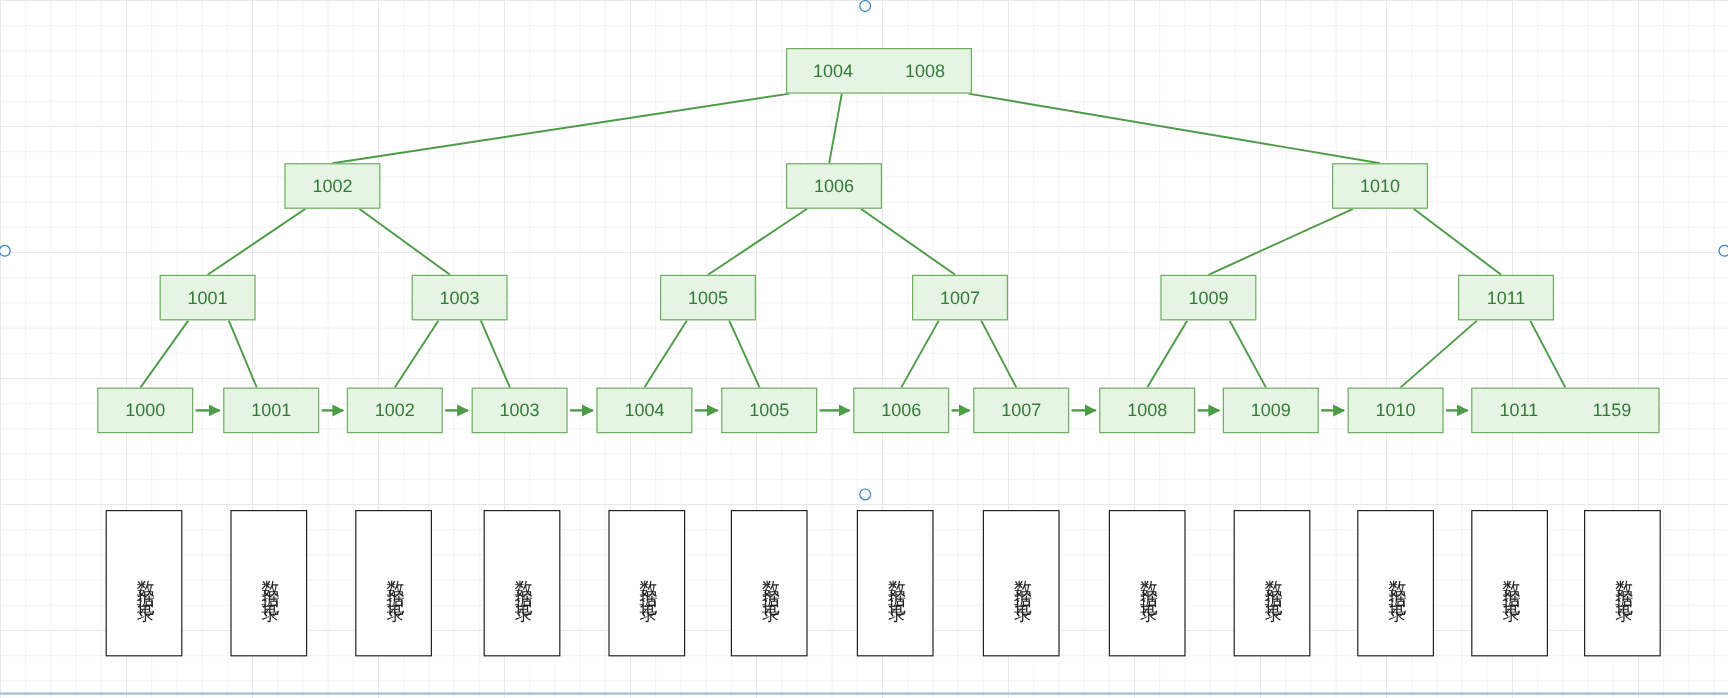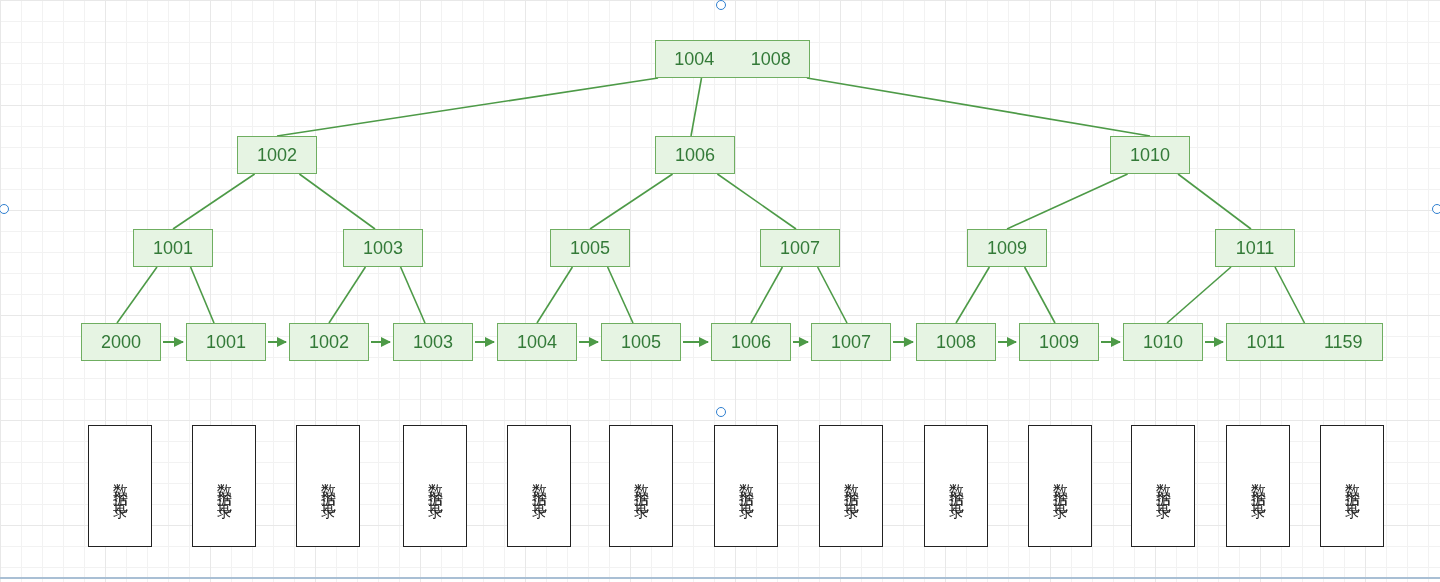--- a/index.html
+++ b/index.html
@@ -24,21 +24,21 @@
   }
   .node {
     position: absolute;
     box-sizing: border-box;
     background: var(--node-fill);
     border: 1.5px solid var(--node-border);
     display: flex;
     align-items: center;
     justify-content: space-around;
     color: var(--node-text);
-    font-size: 18px;
+    font-size: 15px;
   }
   .node-label { pointer-events: none; }
   .record {
     position: absolute;
     box-sizing: border-box;
     background: var(--record-fill);
     border: 1.5px solid var(--record-border);
     display: flex;
     align-items: center;
     justify-content: center;
@@ -136,21 +136,21 @@
       <div class="node" style="left: 760px; top: 229px; width: 80px; height: 38px;">
         <span class="node-label">1007</span>
       </div>
       <div class="node" style="left: 967px; top: 229px; width: 80px; height: 38px;">
         <span class="node-label">1009</span>
       </div>
       <div class="node" style="left: 1215px; top: 229px; width: 80px; height: 38px;">
         <span class="node-label">1011</span>
       </div>
       <div class="node" style="left: 81px; top: 323px; width: 80px; height: 38px;">
-        <span class="node-label">2000</span>
+        <span class="node-label">1000</span>
       </div>
       <div class="node" style="left: 186px; top: 323px; width: 80px; height: 38px;">
         <span class="node-label">1001</span>
       </div>
       <div class="node" style="left: 289px; top: 323px; width: 80px; height: 38px;">
         <span class="node-label">1002</span>
       </div>
       <div class="node" style="left: 393px; top: 323px; width: 80px; height: 38px;">
         <span class="node-label">1003</span>
       </div>

